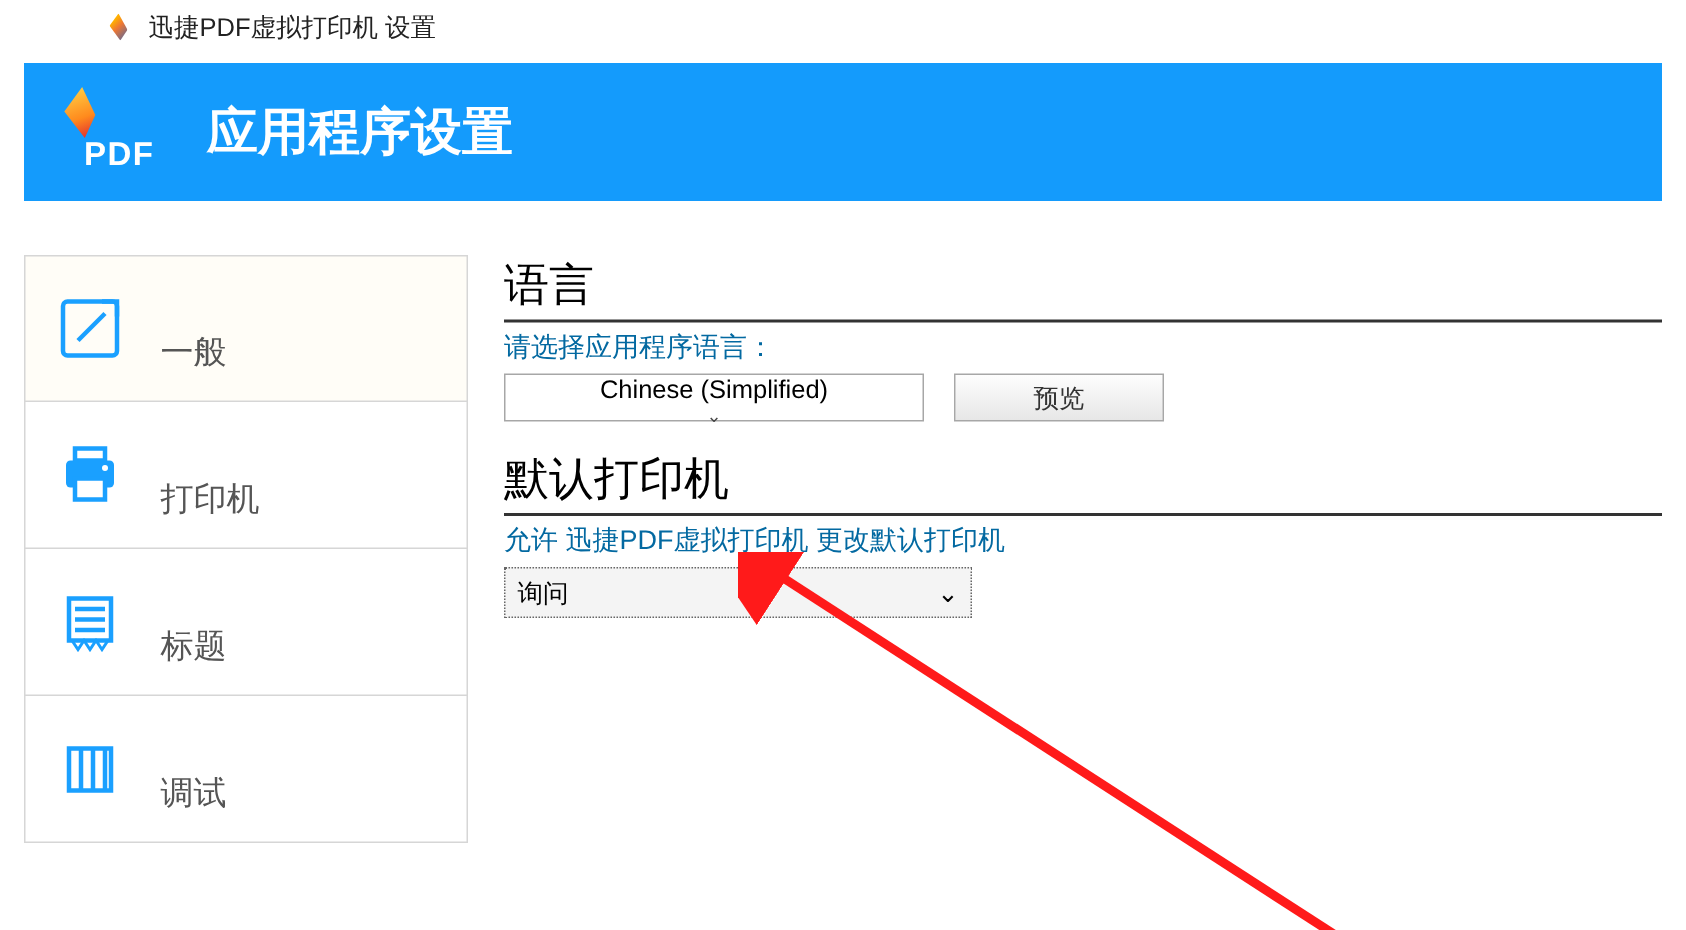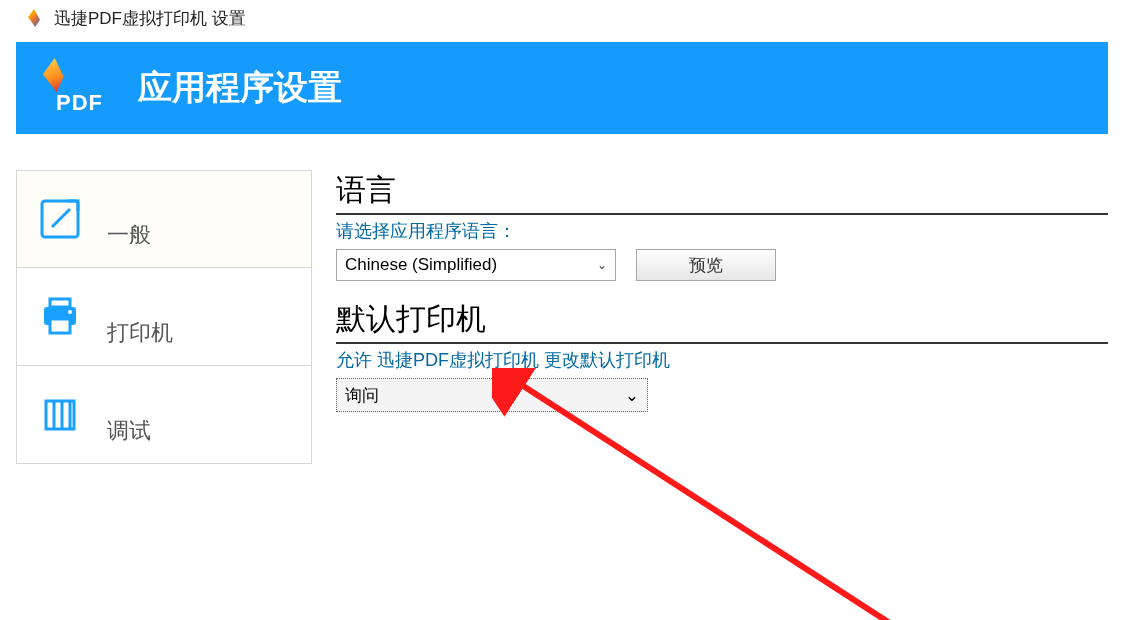--- a/index.html
+++ b/index.html
@@ -11,20 +11,21 @@
     background: #fff;
     overflow: hidden;
   }
   .titlebar {
     height: 36px;
     display: flex;
     align-items: center;
     padding-left: 28px;
     font-size: 17px;
     color: #222;
+    margin-left: 45px;
   }
   .titlebar .tiny-icon {
     width: 12px;
     height: 18px;
     margin-right: 14px;
     background: linear-gradient(135deg, #ffb100 25%, #e73 50%, #46a 100%);
     clip-path: polygon(50% 0, 100% 60%, 60% 100%, 0 45%);
   }
   .banner {
     margin: 6px 16px 0 16px;
@@ -127,20 +128,21 @@
     width: 280px;
     height: 32px;
     border: 1px solid #a7a7a7;
     background: #fff;
     display: flex;
     align-items: center;
     justify-content: space-between;
     padding: 0 8px;
     font-size: 17px;
     box-sizing: border-box;
+    flex-direction: column;
   }
   .select .caret {
     font-size: 12px;
     color: #444;
   }
   .btn {
     width: 140px;
     height: 32px;
     border: 1px solid #a7a7a7;
     background: linear-gradient(#fdfdfd, #e7e7e7);
@@ -208,20 +210,32 @@
         <svg width="44" height="44" viewBox="0 0 44 44">
           <rect x="12" y="4" width="20" height="8" fill="none" stroke="#1aa0ff" stroke-width="3"></rect>
           <rect x="6" y="12" width="32" height="18" rx="3" fill="#1aa0ff"></rect>
           <rect x="12" y="24" width="20" height="14" fill="#fff" stroke="#1aa0ff" stroke-width="3"></rect>
           <circle cx="32" cy="17" r="2" fill="#fff"></circle>
         </svg>
       </span>
       <span class="sidebar-label">打印机</span>
     </div>
 
+    <div class="sidebar-item">
+      <span class="sidebar-icon">
+        <svg width="44" height="44" viewBox="0 0 44 44">
+          <rect x="8" y="6" width="28" height="28" fill="none" stroke="#1aa0ff" stroke-width="3"></rect>
+          <line x1="12" y1="13" x2="32" y2="13" stroke="#1aa0ff" stroke-width="3"></line>
+          <line x1="12" y1="20" x2="32" y2="20" stroke="#1aa0ff" stroke-width="3"></line>
+          <line x1="12" y1="27" x2="32" y2="27" stroke="#1aa0ff" stroke-width="3"></line>
+          <path d="M10 34 L14 40 L18 34 L22 40 L26 34 L30 40 L34 34" fill="none" stroke="#1aa0ff" stroke-width="2"></path>
+        </svg>
+      </span>
+      <span class="sidebar-label">标题</span>
+    </div>
 
     <div class="sidebar-item">
       <span class="sidebar-icon">
         <svg width="44" height="44" viewBox="0 0 44 44">
           <rect x="8" y="8" width="28" height="28" fill="none" stroke="#1aa0ff" stroke-width="3"></rect>
           <line x1="16" y1="8" x2="16" y2="36" stroke="#1aa0ff" stroke-width="3"></line>
           <line x1="24" y1="8" x2="24" y2="36" stroke="#1aa0ff" stroke-width="3"></line>
           <line x1="32" y1="8" x2="32" y2="36" stroke="#1aa0ff" stroke-width="3"></line>
         </svg>
       </span>

